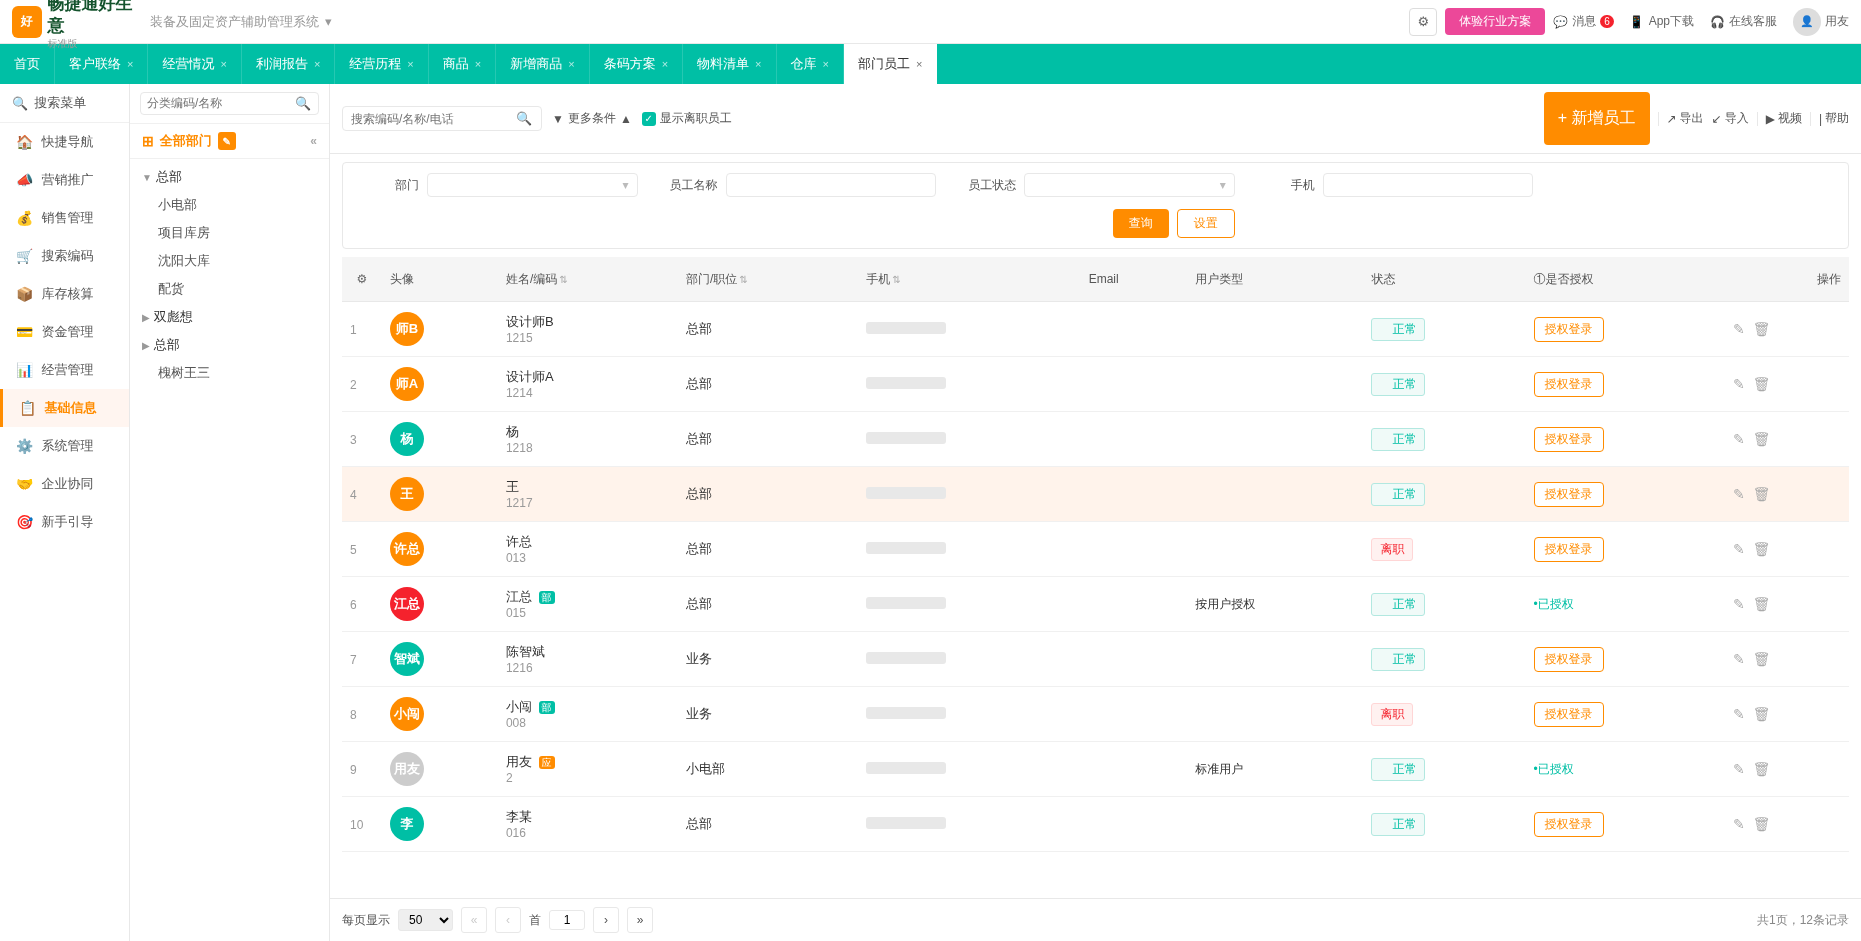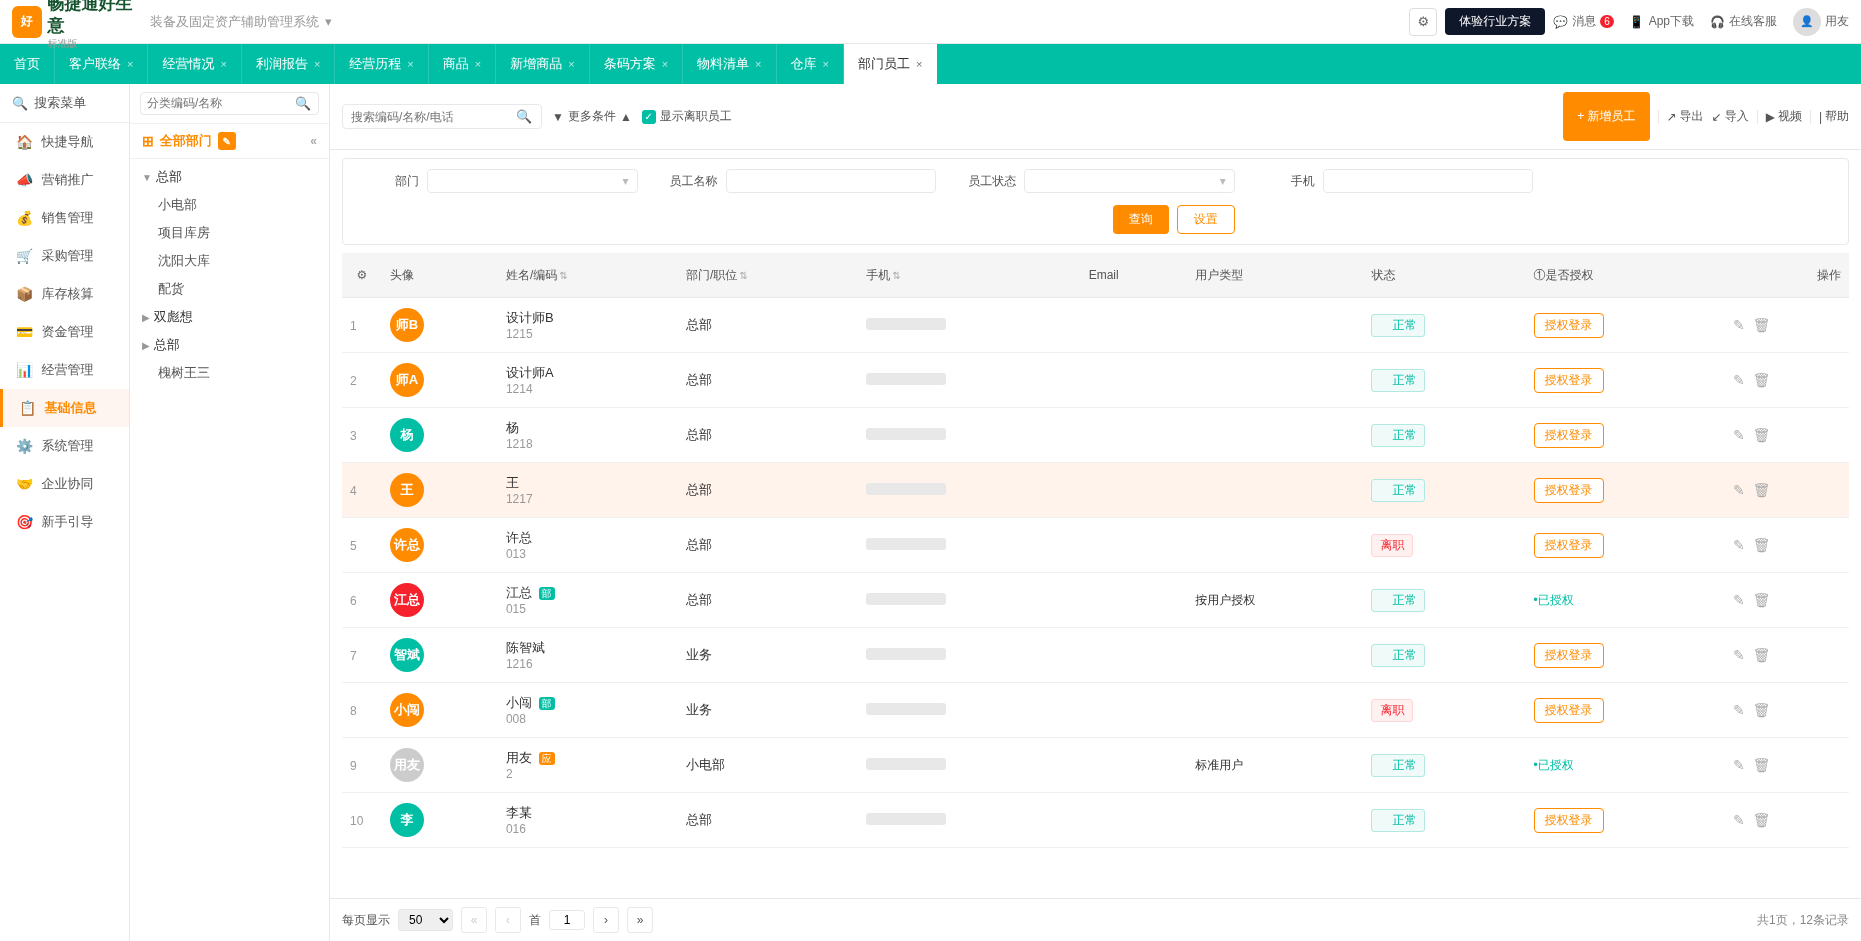--- a/index.html
+++ b/index.html
@@ -7,21 +7,21 @@
 
     
     .top-bar { display: flex; align-items: center; height: 44px; background: #fff; border-bottom: 1px solid #e8e8e8; padding: 0 12px; gap: 8px; }
     .logo-area { display: flex; align-items: center; gap: 6px; width: 130px; }
     .logo-icon { width: 32px; height: 32px; background: #ff8c00; border-radius: 6px; display: flex; align-items: center; justify-content: center; color: #fff; font-weight: bold; font-size: 12px; }
     .logo-text { font-size: 11px; color: #666; line-height: 1.3; }
     .logo-text div:first-child { color: #14532d; font-weight: bold; font-size: 17px; }
     .system-name { flex: 1; font-size: 13px; color: #333; display: flex; align-items: center; gap: 6px; }
     .system-name span { color: #999; cursor: pointer; }
     .gear-btn { width: 28px; height: 28px; border: 1px solid #ddd; border-radius: 4px; display: flex; align-items: center; justify-content: center; cursor: pointer; color: #666; }
-    .trial-btn { background: #0f172a; color: #fff; border: none; border-radius: 4px; padding: 5px 14px; font-size: 12px; cursor: pointer; }
+    .trial-btn { background: #ec4899; color: #fff; border: none; border-radius: 4px; padding: 5px 14px; font-size: 12px; cursor: pointer; }
     .top-right { display: flex; align-items: center; gap: 16px; margin-left: auto; }
     .top-right-item { display: flex; align-items: center; gap: 4px; font-size: 12px; color: #666; cursor: pointer; }
     .badge { background: #f5222d; color: #fff; border-radius: 10px; font-size: 10px; padding: 1px 4px; }
     .user-avatar { width: 28px; height: 28px; background: #ddd; border-radius: 50%; display: flex; align-items: center; justify-content: center; font-size: 11px; color: #999; }
 
     
     .nav-tabs { display: flex; align-items: center; background: #00bfa5; height: 40px; padding: 0 0 0 0; overflow: hidden; }
     .nav-tab { padding: 0 14px; height: 40px; display: flex; align-items: center; color: #fff; font-size: 13px; cursor: pointer; white-space: nowrap; gap: 4px; border-right: 1px solid rgba(255,255,255,0.15); }
     .nav-tab.active { background: #fff; color: #333; }
     .nav-tab .close-x { font-size: 11px; opacity: 0.7; margin-left: 2px; }
@@ -59,21 +59,21 @@
     .employee-panel { flex: 1; display: flex; flex-direction: column; overflow: hidden; background: #fff; }
 
     
     .toolbar { display: flex; align-items: center; padding: 8px 12px; gap: 10px; border-bottom: 1px solid #e8e8e8; background: #fff; }
     .search-box { display: flex; align-items: center; gap: 4px; border: 1px solid #e8e8e8; border-radius: 4px; padding: 4px 8px; width: 200px; }
     .search-box input { border: none; outline: none; font-size: 12px; flex: 1; background: transparent; }
     .more-filter { display: flex; align-items: center; gap: 4px; color: #555; cursor: pointer; font-size: 12px; }
     .show-resigned { display: flex; align-items: center; gap: 4px; color: #555; font-size: 12px; cursor: pointer; }
     .checkbox-checked { width: 14px; height: 14px; background: #00bfa5; border-radius: 3px; display: flex; align-items: center; justify-content: center; color: #fff; font-size: 10px; }
     .toolbar-right { margin-left: auto; display: flex; align-items: center; gap: 8px; }
-    .add-emp-btn { background: #ff8c00; color: #fff; border: none; border-radius: 4px; padding: 16px 14px; font-size: 12px; cursor: pointer; display: flex; align-items: center; gap: 4px; }
+    .add-emp-btn { background: #ff8c00; color: #fff; border: none; border-radius: 4px; padding: 16px 14px; font-size: 16px; cursor: pointer; display: flex; align-items: center; gap: 4px; }
     .icon-btn { display: flex; align-items: center; gap: 3px; color: #555; cursor: pointer; font-size: 12px; }
     .divider-v { width: 1px; height: 14px; background: #e8e8e8; }
 
     
     .filter-row { background: #fff; border: 1px solid #e8e8e8; margin: 8px 12px; border-radius: 4px; padding: 10px 16px; }
     .filter-grid { display: grid; grid-template-columns: 1fr 1fr 1fr 1fr 1fr; gap: 12px 20px; align-items: center; }
     .filter-item { display: flex; align-items: center; gap: 8px; }
     .filter-label { font-size: 12px; color: #555; white-space: nowrap; width: 60px; text-align: right; }
     .filter-input { flex: 1; display: flex; align-items: center; border: 1px solid #e8e8e8; border-radius: 4px; padding: 4px 8px; cursor: pointer; justify-content: space-between; min-width: 180px; }
     .filter-input span { font-size: 12px; color: #bbb; }
@@ -184,21 +184,21 @@
     <div class="sidebar-item">
       <span class="sidebar-icon">📣</span>
       <span>营销推广</span>
     </div>
     <div class="sidebar-item">
       <span class="sidebar-icon">💰</span>
       <span>销售管理</span>
     </div>
     <div class="sidebar-item">
       <span class="sidebar-icon">🛒</span>
-      <span>采购管理</span>
+      <span>搜索编码</span>
     </div>
     <div class="sidebar-item">
       <span class="sidebar-icon">📦</span>
       <span>库存核算</span>
     </div>
     <div class="sidebar-item">
       <span class="sidebar-icon">💳</span>
       <span>资金管理</span>
     </div>
     <div class="sidebar-item">

